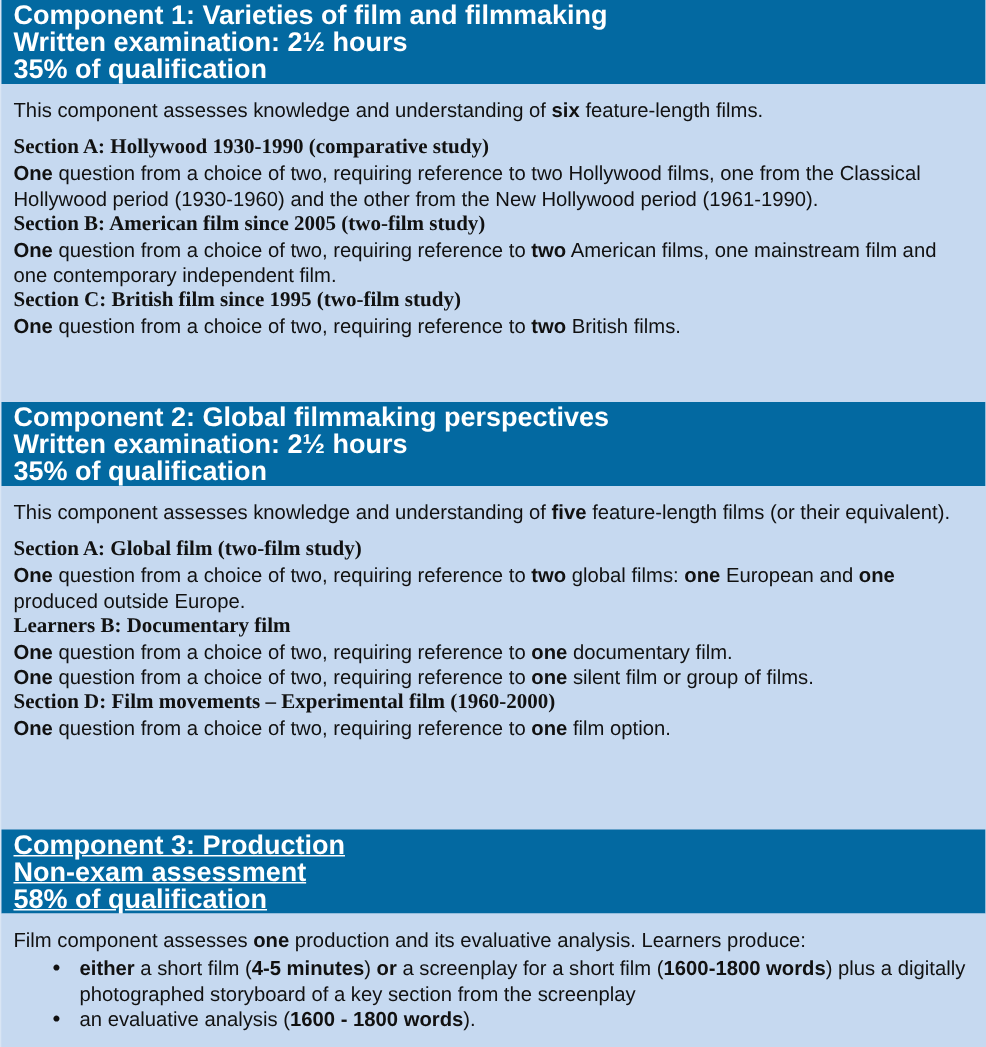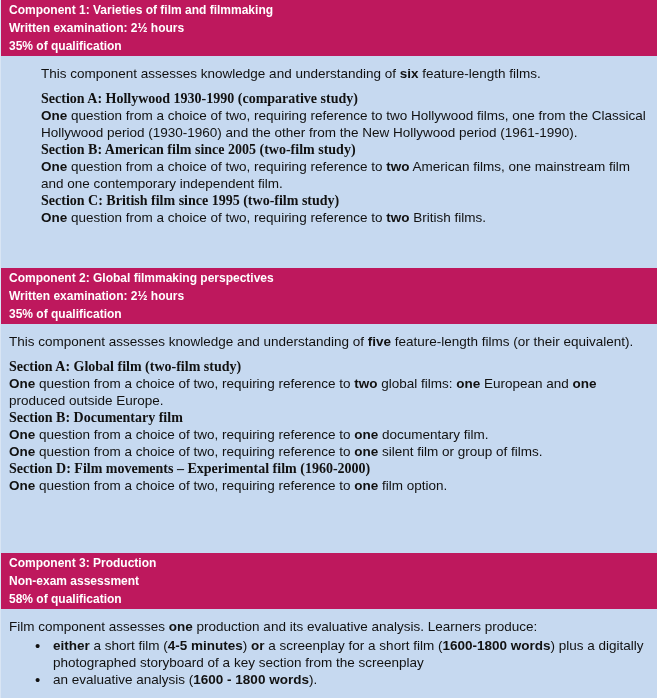--- a/index.html
+++ b/index.html
@@ -4,38 +4,38 @@
   <style>
     html, body { margin: 0; padding: 0; }
     body {
       width: 657px; height: 698px; overflow: hidden;
       background: #c6d9f0;
       font-family: "Liberation Sans", sans-serif;
       font-size: 13.5px; color: #111;
     }
     .doc { width: 656px; border-left: 1px solid #d9e5f4; }
     .hdr {
-      background: #be185d; color: #fff; font-weight: bold;
-      padding: 1px 8px 2px 8px; line-height: 18px; font-size: 12px;
+      background: #0369a1; color: #fff; font-weight: bold;
+      padding: 1px 8px 2px 8px; line-height: 18px; font-size: 18px;
     }
     .body-cell {
       background: #c6d9f0; padding: 9px 8px 15px 8px; line-height: 17px;
     }
     .intro { margin: 0 0 8px 0; }
     .sec-title { font-weight: bold; font-size: 14px; font-family: Liberation Serif, serif; }
     .sec-desc { margin: 0; }
     b { font-weight: bold; }
     ul { margin: 0; padding-left: 44px; list-style: none; }
     ul li { position: relative; }
     ul li::before { content: "\2022"; position: absolute; left: -18px; font-size: 15px; }
     #c1 .hdr { height: 53px; }
-    #c1 .body-cell { height: 188px; margin-left: 32px; }
+    #c1 .body-cell { height: 188px; }
     #c2 .hdr { height: 53px; }
     #c2 .body-cell { height: 205px; }
-    #c3 .hdr { height: 53px; }
+    #c3 .hdr { height: 53px; text-decoration: underline; }
   </style>
 </head>
 <body>
 
 <div class="doc">
   <div id="c1">
     <div class="hdr">
       <div>Component 1: Varieties of film and filmmaking</div>
       <div>Written examination: 2½ hours</div>
       <div>35% of qualification</div>
@@ -63,21 +63,21 @@
       <div>Written examination: 2½ hours</div>
       <div>35% of qualification</div>
     </div>
     <div class="body-cell">
       <p class="intro"><span>This component assesses knowledge and understanding of </span><b>five</b><span> feature-length films (or their equivalent).</span></p>
       <div>
         <div class="sec-title">Section A: Global film (two-film study)</div>
         <p class="sec-desc"><b>One</b><span> question from a choice of two, requiring reference to </span><b>two</b><span> global films: </span><b>one</b><span> European and </span><b>one</b><span> produced outside Europe.</span></p>
       </div>
       <div>
-        <div class="sec-title">Section B: Documentary film</div>
+        <div class="sec-title">Learners B: Documentary film</div>
         <p class="sec-desc"><b>One</b><span> question from a choice of two, requiring reference to </span><b>one</b><span> documentary film.</span></p>
       </div>
       <div>
         <p class="sec-desc"><b>One</b><span> question from a choice of two, requiring reference to </span><b>one</b><span> silent film or group of films.</span></p>
       </div>
       <div>
         <div class="sec-title">Section D: Film movements – Experimental film (1960-2000)</div>
         <p class="sec-desc"><b>One</b><span> question from a choice of two, requiring reference to </span><b>one</b><span> film option.</span></p>
       </div>
     </div>

